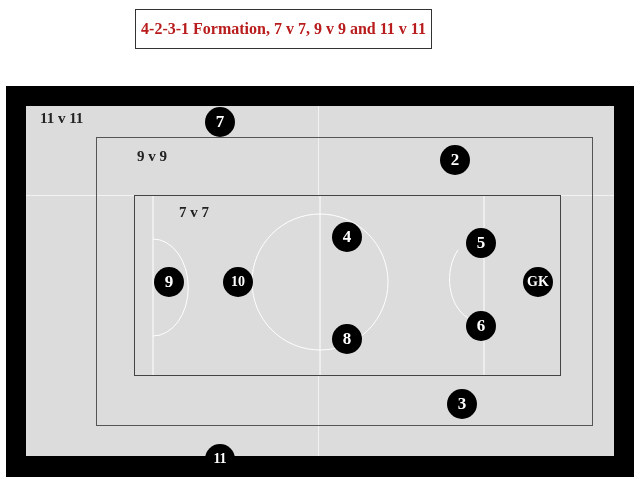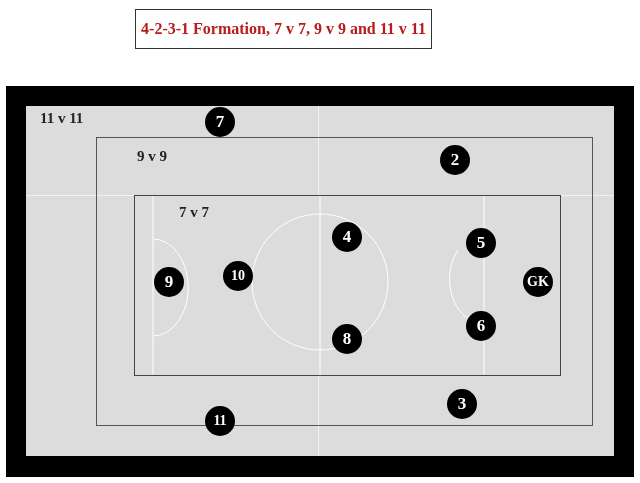--- a/index.html
+++ b/index.html
@@ -47,19 +47,19 @@
 <div class="lbl" style="left:40px;top:110px;">11 v 11</div>
 <div class="lbl" style="left:117px;top:148px;margin-left:20px;">9 v 9</div>
 <div class="lbl" style="left:155px;top:204px;padding-left:24px;">7 v 7</div>
 
 <div id="players">
     <div class="player" style="left: 220px; top: 122px;">7</div>
     <div class="player" style="left: 455px; top: 160px;">2</div>
     <div class="player" style="left: 347px; top: 237px;">4</div>
     <div class="player" style="left: 481px; top: 243px;">5</div>
     <div class="player" style="left: 169px; top: 282px;">9</div>
-    <div class="player small" style="left: 238px; top: 276px;">10</div>
+    <div class="player small" style="left: 238px; top: 282px;">10</div>
     <div class="player small" style="left: 538px; top: 282px; text-align: right;">GK</div>
     <div class="player" style="left: 481px; top: 326px;">6</div>
     <div class="player" style="left: 347px; top: 339px;">8</div>
     <div class="player" style="left: 462px; top: 404px;">3</div>
-    <div class="player small" style="left: 220px; top: 421px;">11</div>
+    <div class="player small" style="left: 220px; top: 459px;">11</div>
   </div>
 
 </body></html>

